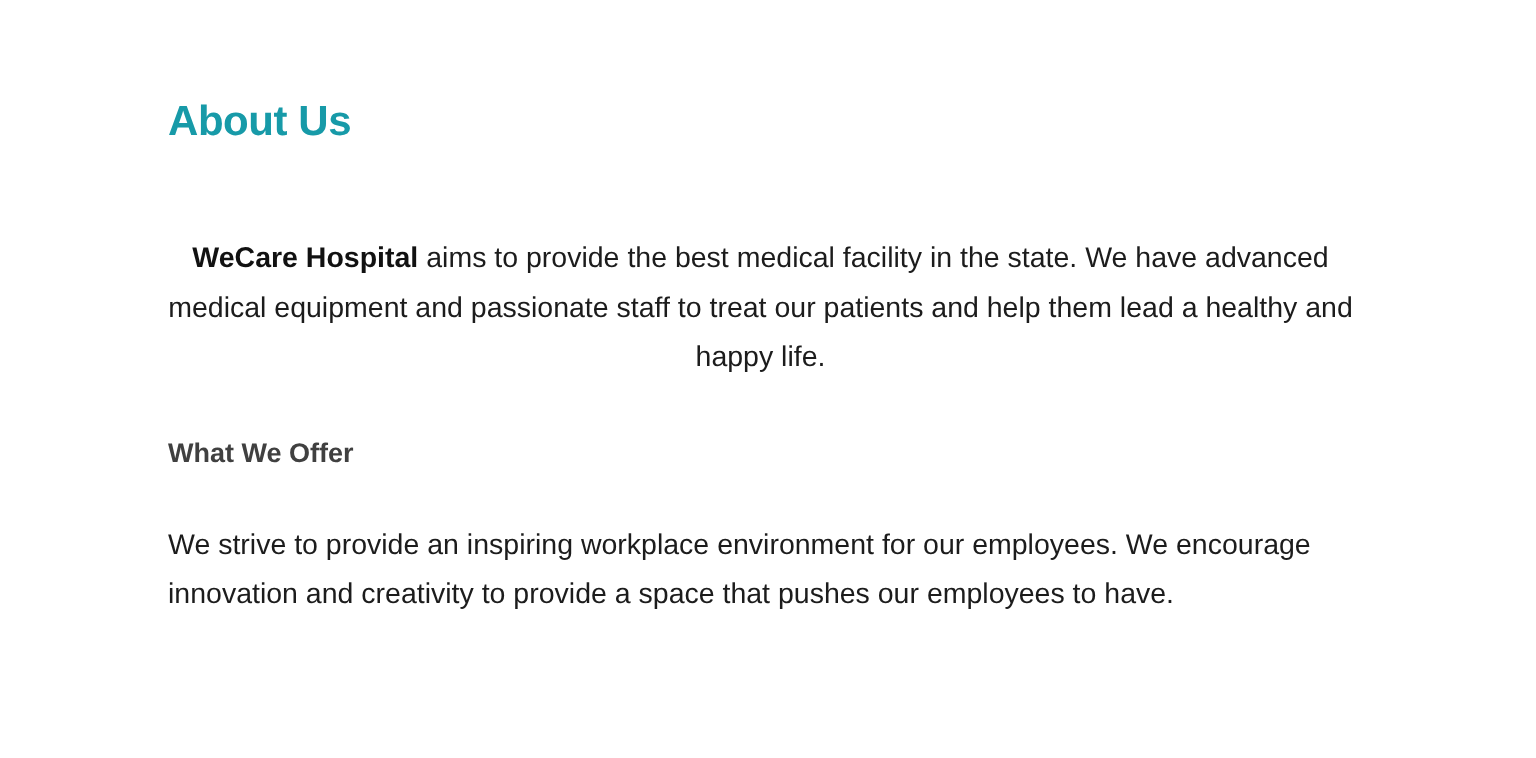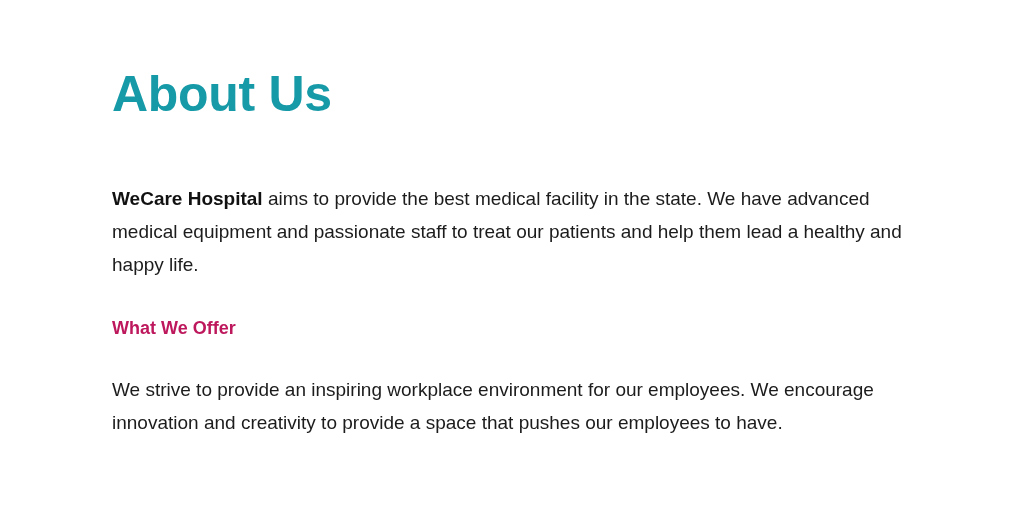--- a/index.html
+++ b/index.html
@@ -20,45 +20,46 @@
     background: #ffffff;
     box-sizing: border-box;
   }
   .content {
     position: absolute;
     left: 112px;
     top: 64px;
     width: 800px;
   }
   .page-title {
-    font-size: 50px;
+    font-size: 28px;
     font-weight: bold;
     color: #179aa8;
     letter-spacing: -0.3px;
     line-height: 1.2;
     margin: 0;
     padding: 0;
   }
   .body-block {
     margin-top: 58px;
     font-size: 19px;
     line-height: 33px;
     color: #1c1c1c;
     max-width: 790px;
     font-weight: normal;
+    text-align: center;
   }
   .body-block .lead-name {
     font-weight: bold;
     color: #111111;
   }
   .subheading {
     margin-top: 36px;
     font-size: 18px;
     font-weight: bold;
-    color: #be185d;
+    color: #404040;
     line-height: 1.3;
   }
   .body-block-2 {
     margin-top: 33px;
     font-size: 19px;
     line-height: 33px;
     color: #1c1c1c;
     max-width: 790px;
   }
 </style>

